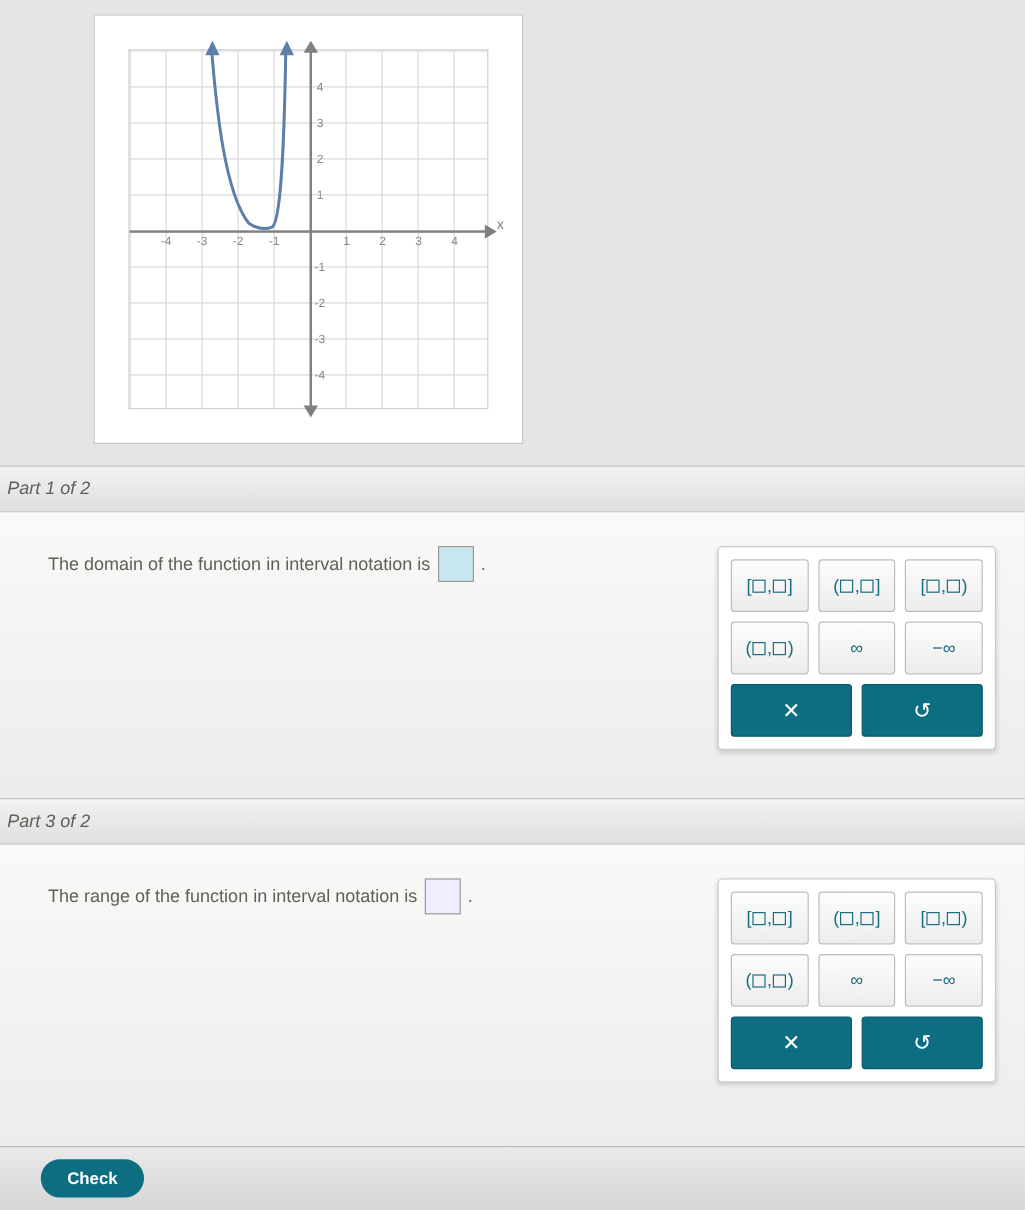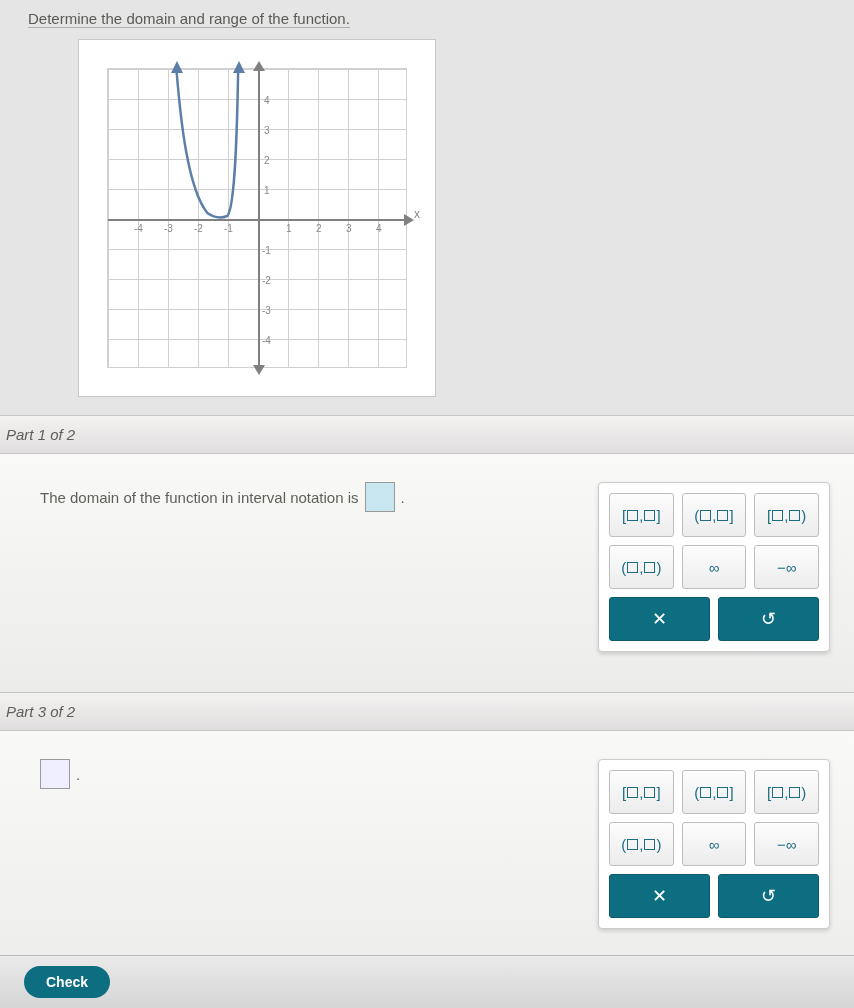--- a/index.html
+++ b/index.html
@@ -118,38 +118,37 @@
     font-size: 18px;
   }
   .keypad .split-row { grid-column: 1 / -1; display:flex; gap:8px; }
   .keypad .split-row .key-action { flex:1; }
 
   .footer {
     position: fixed;
     left:0; right:0; bottom:0;
     background: linear-gradient(#eaeaea,#d5d5d5);
     border-top:1px solid #bcbcbc;
-    padding: 10px 24px;
+    padding: 10px 34px;
   }
   .check-btn {
     background: #0d6e82;
     color:#fff;
     border:none;
     border-radius: 18px;
     padding: 8px 22px;
     font-size: 14px;
     font-weight: 600;
     cursor: pointer;
   }
 </style>
 </head>
 <body>
 
 <div class="page">
-  <div class="instruction">Determine the domain and range of the function.</div>
 
   <div class="graph-box">
     <div class="graph-inner">
       <div class="axis-x"></div>
       <div class="axis-y"></div>
       <div class="arrow up"></div>
       <div class="arrow down"></div>
       <div class="arrow right"></div>
       <span class="x-label">x</span>
 
@@ -201,20 +200,21 @@
         <div class="key key-action">
             <span>↺</span>
           </div>
       </div>
     </div>
   </div>
 
   <div class="part-bar">Part 3 of 2</div>
   <div class="question-block" style="padding-bottom:60px;">
     <div class="q-text">
+      <span>The range of the function in interval notation is</span>
       <span class="answer-box" style="background:#eef;"></span>
       <span>.</span>
     </div>
     <div class="keypad">
       <div class="key"><span>[</span><span class="sq"></span>,<span class="sq"></span><span>]</span></div>
       <div class="key"><span>(</span><span class="sq"></span>,<span class="sq"></span><span>]</span></div>
       <div class="key"><span>[</span><span class="sq"></span>,<span class="sq"></span><span>)</span></div>
       <div class="key"><span>(</span><span class="sq"></span>,<span class="sq"></span><span>)</span></div>
       <div class="key">∞</div>
       <div class="key">−∞</div>

